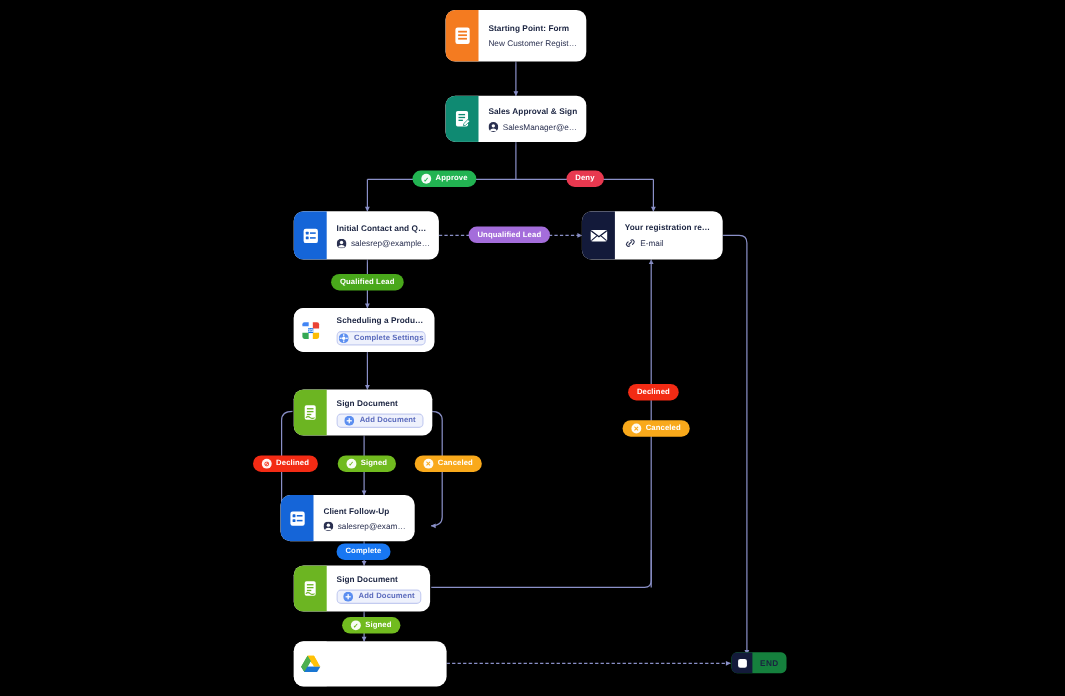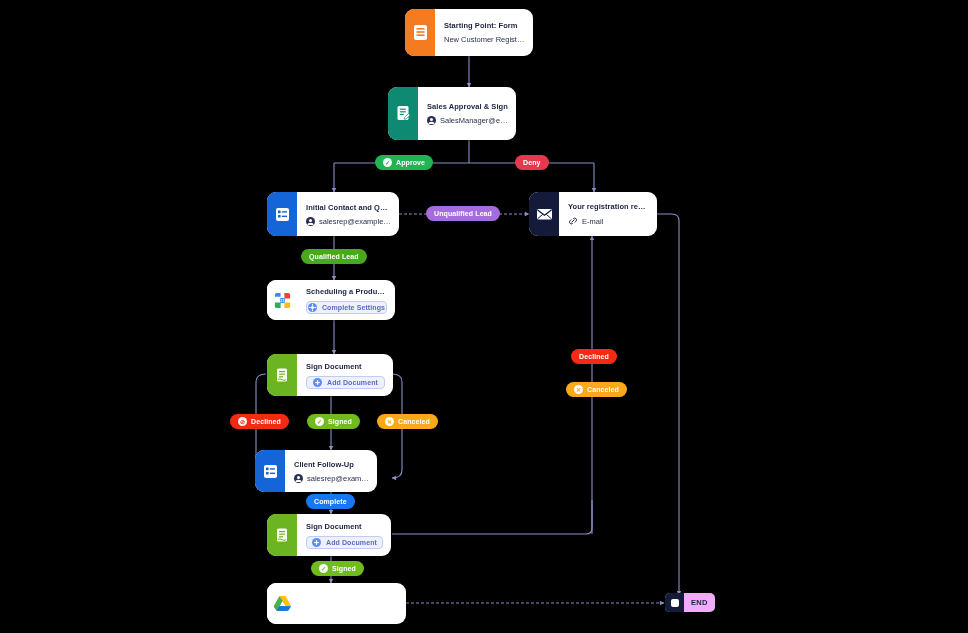--- a/index.html
+++ b/index.html
@@ -114,21 +114,21 @@
   .p-signed    { background: #71bb1f; }
   .p-canceled  { background: #f9a91b; }
   .p-complete  { background: #1877f2; }
 
   
   .end-node {
     position: absolute;
     height: 19px;
     display: flex;
     align-items: center;
-    background: #f0abfc;
+    background: #15803d;
     border-radius: 5px;
     overflow: hidden;
     box-shadow: 0 1px 2px rgba(0,0,0,.4);
     z-index: 6;
   }
   .end-node .end-ico {
     width: 19px; height: 19px;
     background: #131a3a;
     display: flex; align-items: center; justify-content: center;
     flex: 0 0 19px;
@@ -206,21 +206,21 @@
       </svg>
     </div>
     <div class="body">
       <div class="title">Starting Point: Form</div>
       <div class="sub">
         <span class="txt">New Customer Registratio...</span>
       </div>
     </div>
   </div>
 
-  <div class="node" style="left:388px; top:87px; width:128px; height:53px;">
+  <div class="node" style="left:405px; top:87px; width:128px; height:42px;">
     <div class="icon-col c-teal">
       <svg class="gi" width="15" height="17" viewBox="0 0 15 17">
         <rect x="1.5" y="1" width="11" height="14" rx="1.6" fill="#fff"></rect>
         <rect x="3.8" y="3.6" width="6" height="1.2" fill="#0f8a72"></rect>
         <rect x="3.8" y="6.2" width="6" height="1.2" fill="#0f8a72"></rect>
         <rect x="3.8" y="8.8" width="4" height="1.2" fill="#0f8a72"></rect>
         <path d="M8.6,12.4 L12.4,8.6 L14,10.2 L10.2,14 L8.3,14.3 z" fill="#fff" stroke="#0f8a72" stroke-width=".7"></path>
       </svg>
     </div>
     <div class="body">

